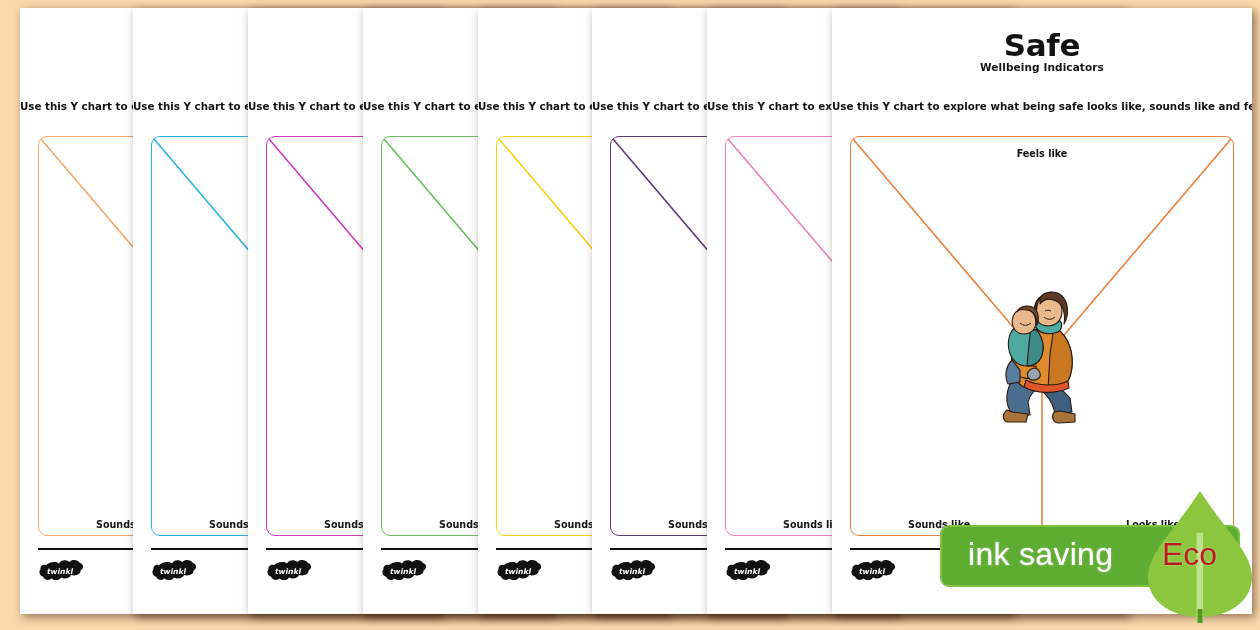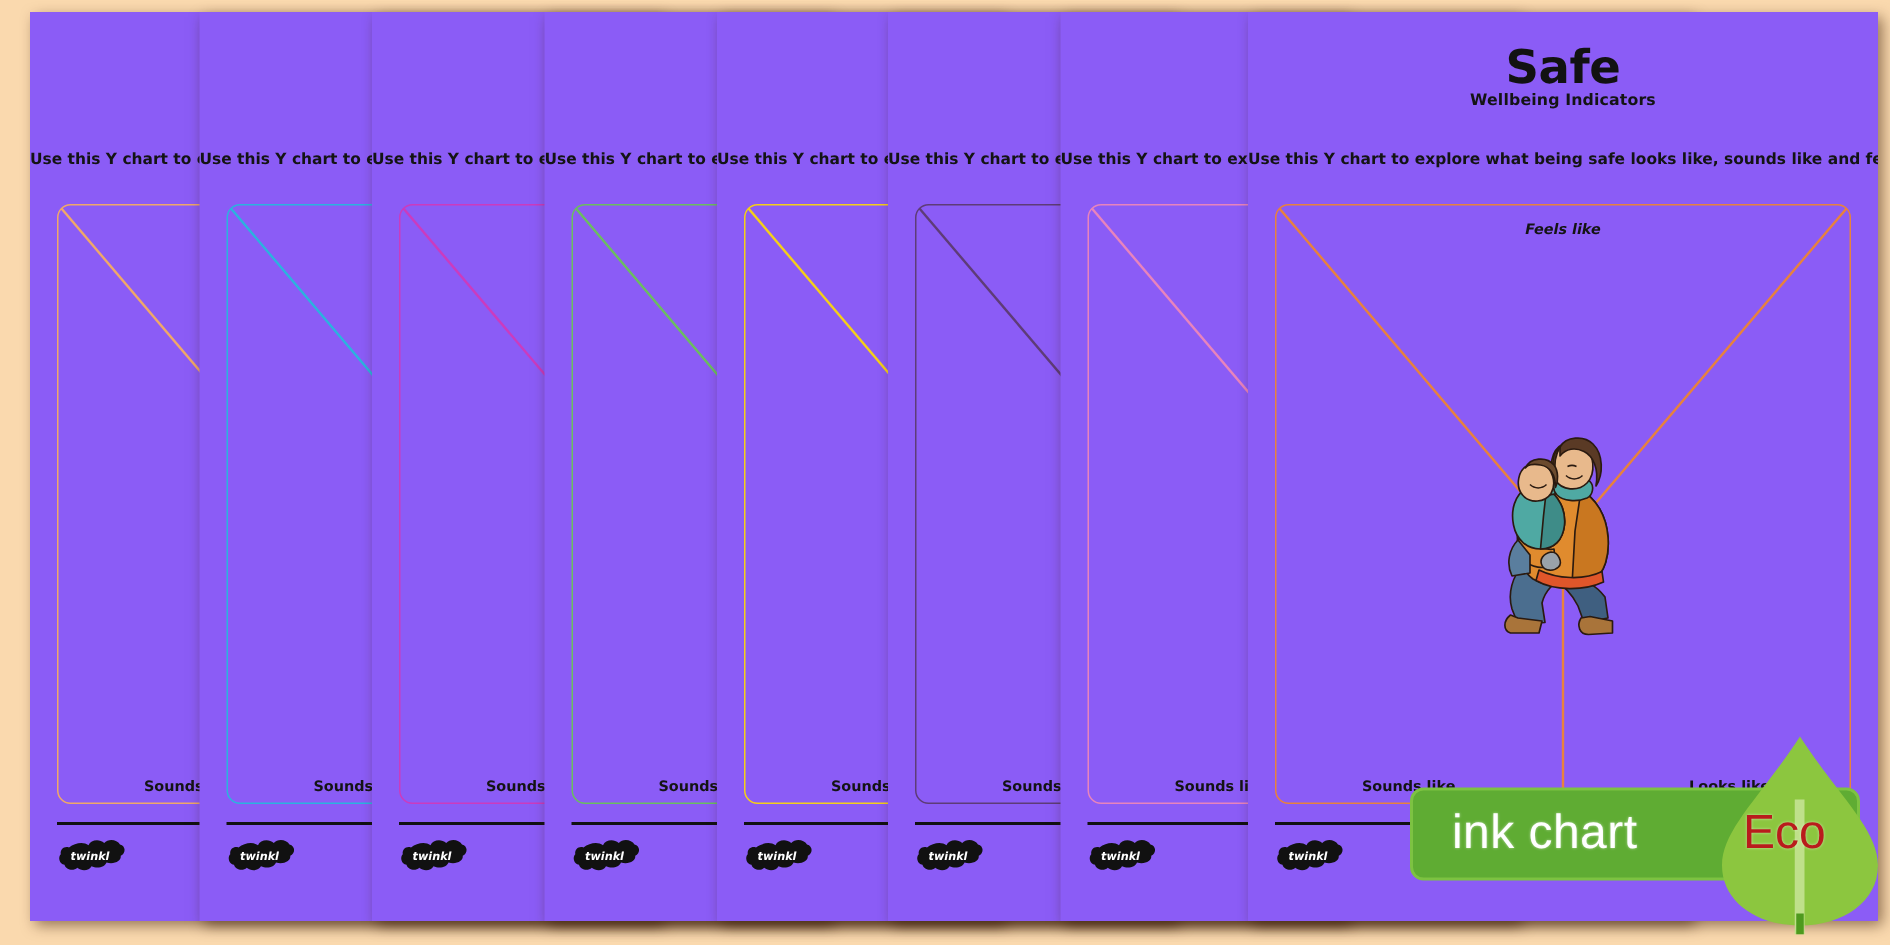--- a/index.html
+++ b/index.html
@@ -26,21 +26,21 @@
     left: 0; top: 0;
     width: 1260px;
     height: 630px;
   }
 
   .page {
     position: absolute;
     top: 8px;
     width: 420px;
     height: 606px;
-    background: #8b5cf6;
+    background: #ffffff;
     box-shadow: 3px 3px 9px rgba(60,30,10,0.55);
     overflow: hidden;
   }
 
   .page-inner {
     position: absolute;
     left: 0; top: 0;
     width: 420px;
     height: 606px;
   }
@@ -107,21 +107,21 @@
   }
 
   .zone-label {
     position: absolute;
     font-family: "DejaVu Sans", sans-serif;
     font-weight: 700;
     font-size: 9.6px;
     color: #141414;
     white-space: nowrap;
   }
-  .zone-feels  { left: 0; right: 0; top: 12px; text-align: center; font-style: italic; }
+  .zone-feels  { left: 0; right: 0; top: 12px; text-align: center; }
   .zone-sounds { left: 58px; top: 383px; }
   .zone-looks  { right: 54px; top: 383px; }
 
   
   .illustration {
     position: absolute;
     left: 50%;
     top: 148px;
     transform: translateX(-50%);
     width: 104px;
@@ -544,21 +544,21 @@
           </svg>
         </div>
       </div>
 
     </div>
   </div>
 </div>
 
   <div id="eco-badge">
     <div class="eco-bar"></div>
-    <div class="eco-bar-text">ink chart</div>
+    <div class="eco-bar-text">ink saving</div>
     <div class="eco-leaf">
       <svg viewBox="0 0 124 134" xmlns="http://www.w3.org/2000/svg">
         <path d="M62 2 C 88 42, 114 64, 114 88 C 114 112, 91 128, 62 128
                  C 33 128, 10 112, 10 88 C 10 64, 36 42, 62 2 Z" fill="#8CC63F"></path>
         <rect x="58.5" y="44" width="6.5" height="90" fill="#BFE08A"></rect>
         <rect x="59.5" y="120" width="5" height="14" fill="#4E9A1E"></rect>
       </svg>
     </div>
     <div class="eco-leaf-text">Eco</div>
   </div>

